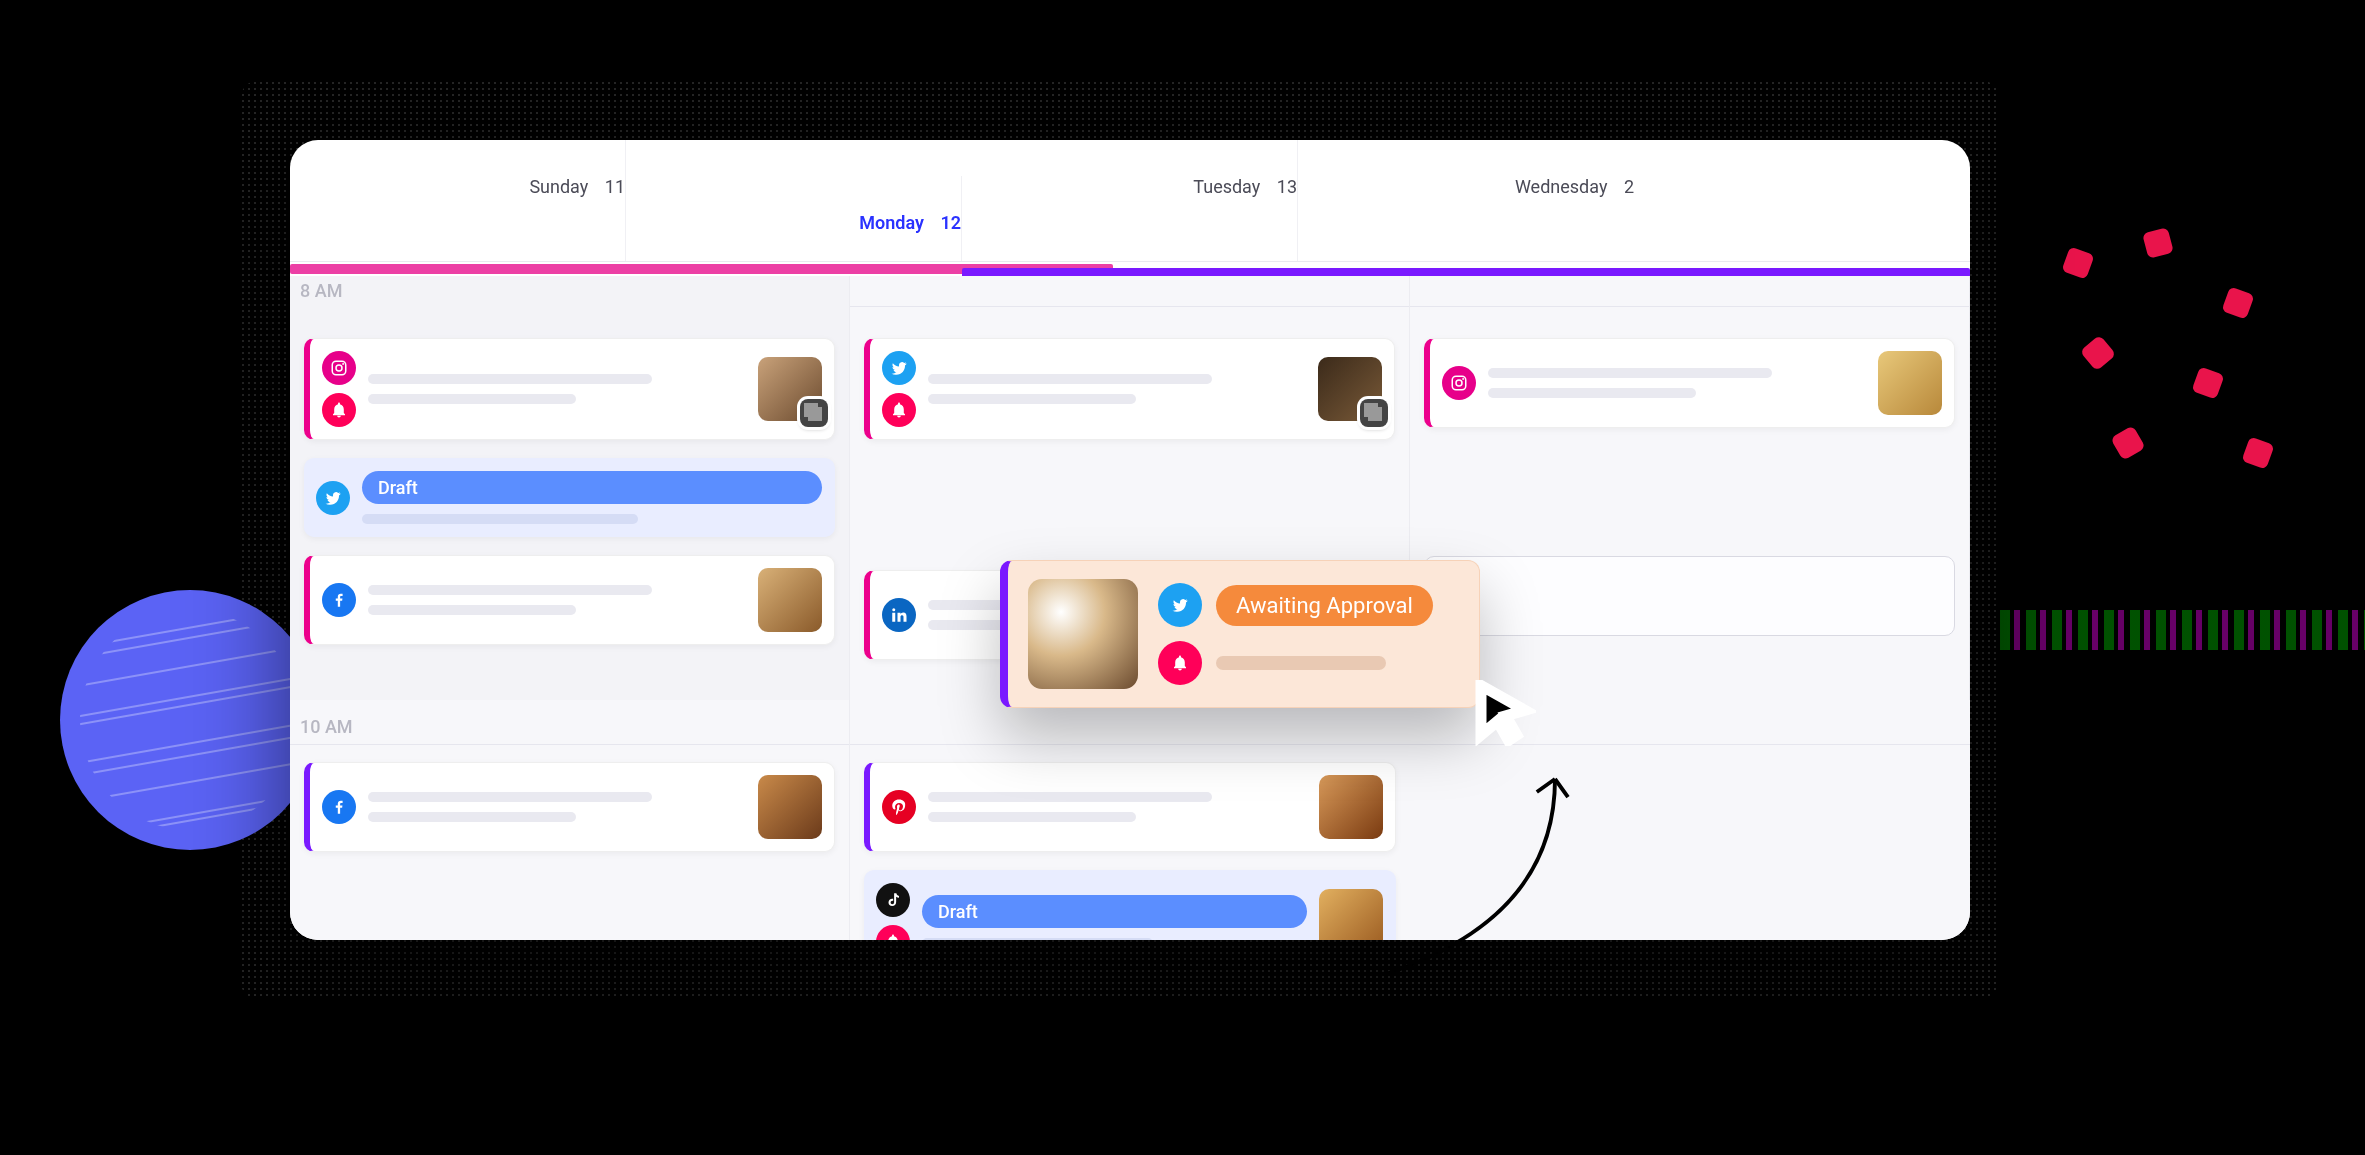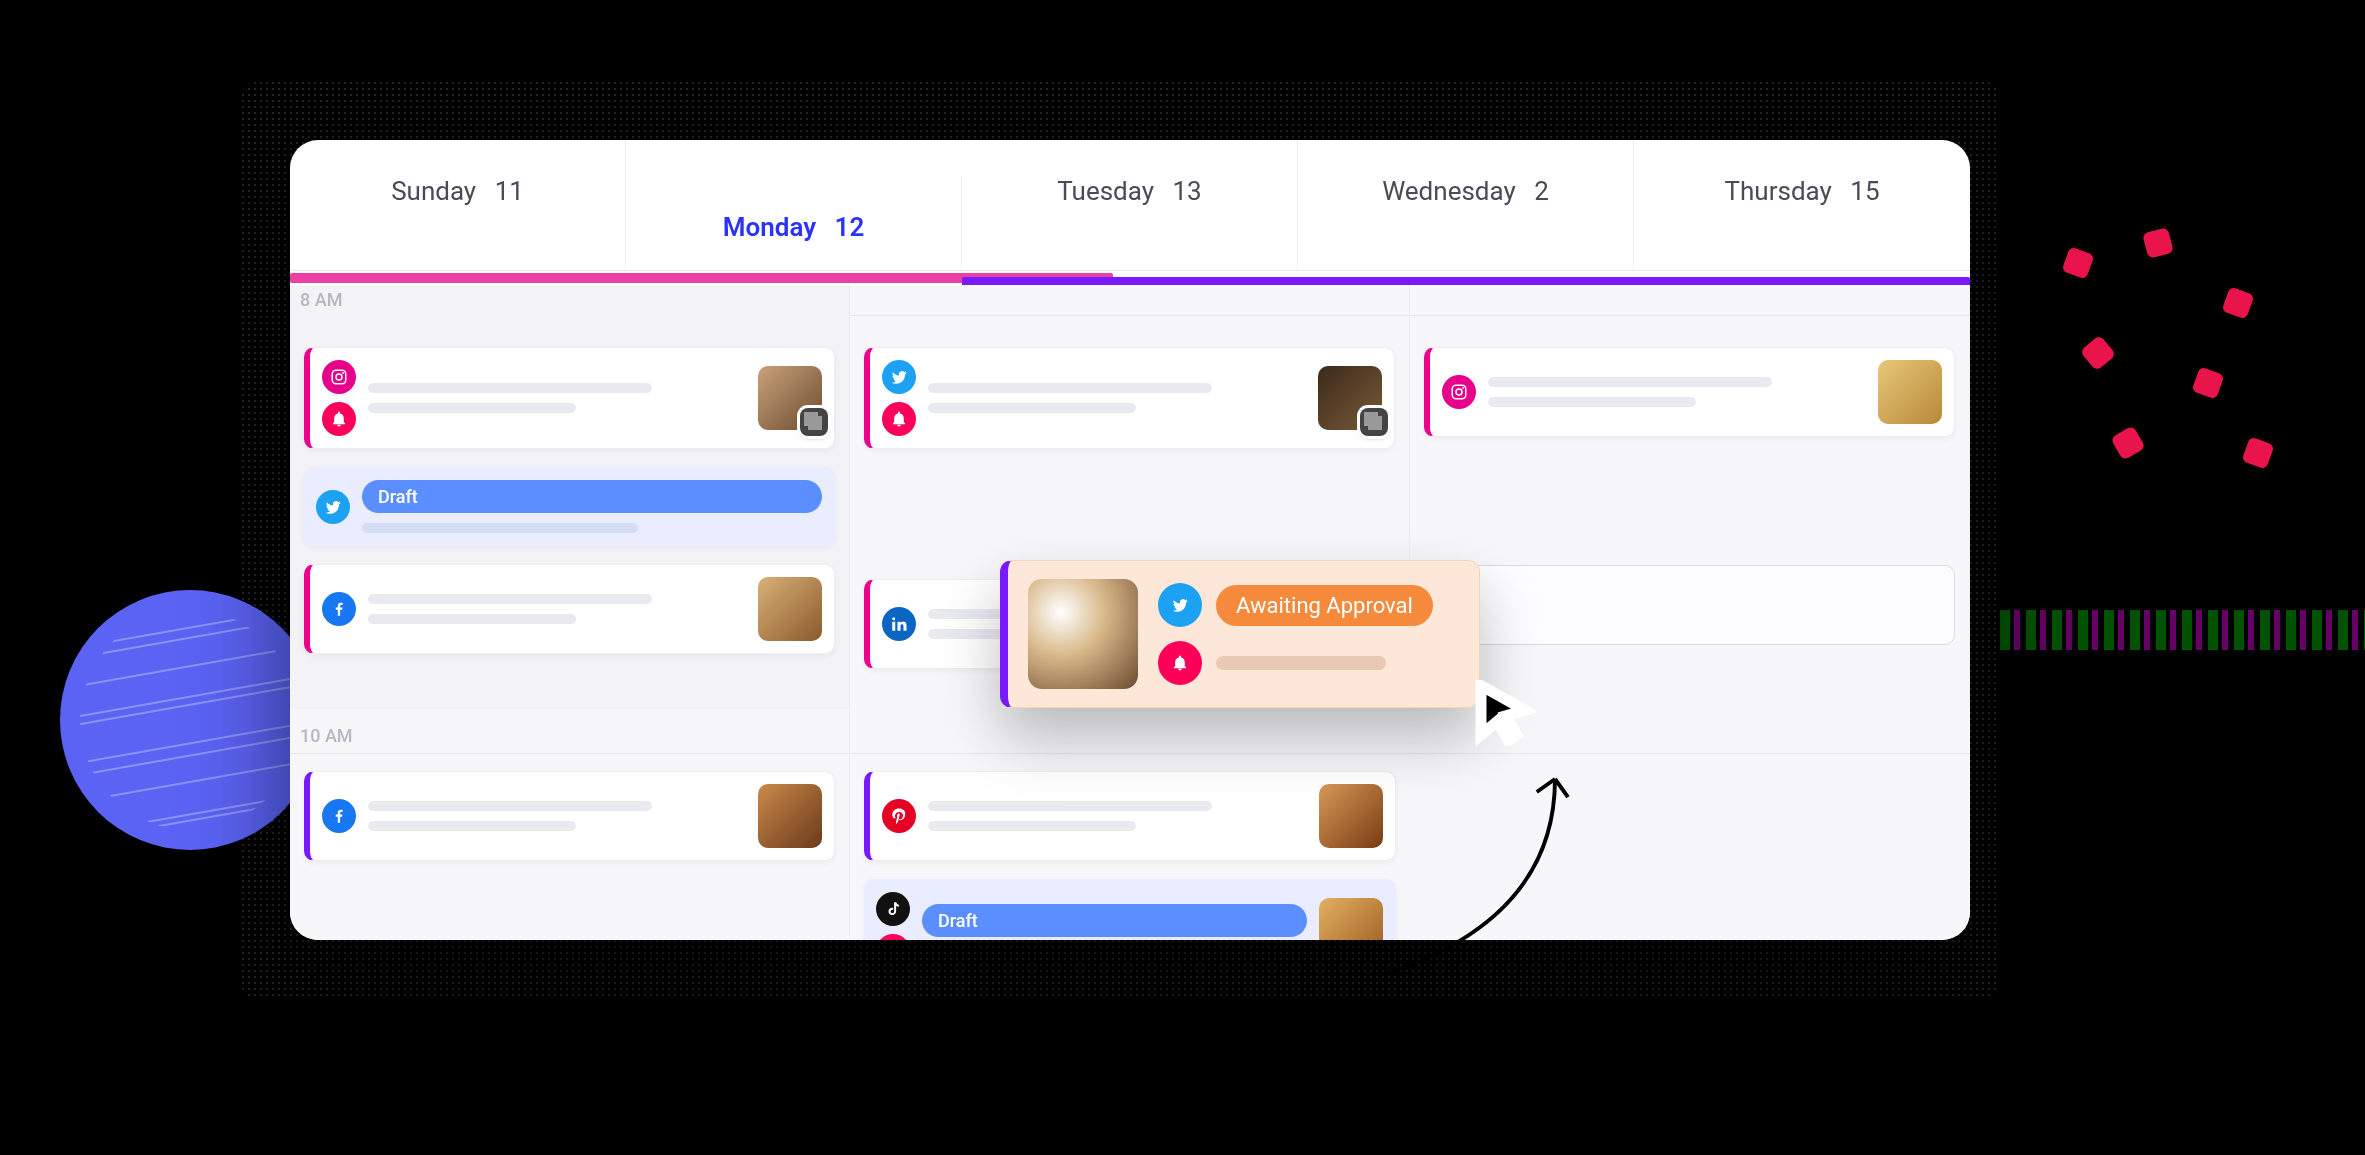--- a/index.html
+++ b/index.html
@@ -57,23 +57,23 @@
     box-shadow: 0 40px 100px rgba(0,0,0,.55);
     overflow: hidden;
   }
 
   .day-header {
     display: grid;
     grid-template-columns: repeat(5, 1fr);
     border-bottom: 1px solid #e9e9ef;
   }
   .day-header .day {
-    text-align: center;
+    text-align: right;
     padding: 36px 0 28px;
-    font-size: 26px;
+    font-size: 18px;
     color: #4b4b57;
     border-right: 1px solid #f0f0f4;
     position: relative;
   }
   .day-header .day:last-child{border-right:none;}
   .day-header .day.active { color: #2a32ff; font-weight: 600; margin-top: 36px; }
   .day-header .day .num { margin-left: 12px; }
 
   .bands { position: relative; height: 14px; }
   .band { position:absolute; height:10px; top:2px; border-radius:2px; }
@@ -253,24 +253,20 @@
       <span class="num">12</span>
     </div>
     <div class="day">
       <span>Tuesday</span>
       <span class="num">13</span>
     </div>
     <div class="day">
       <span>Wednesday</span>
       <span class="num">2</span>
     </div>
-    <div class="day">
-      <span>Thursday</span>
-      <span class="num">15</span>
-    </div>
   </div>
 
   <div class="bands">
     <div class="band pink"></div>
     <div class="band purple"></div>
   </div>
 
   <div class="grid">
     <div class="hour-rule r1"></div>
     <div class="hour-rule r2"></div>

